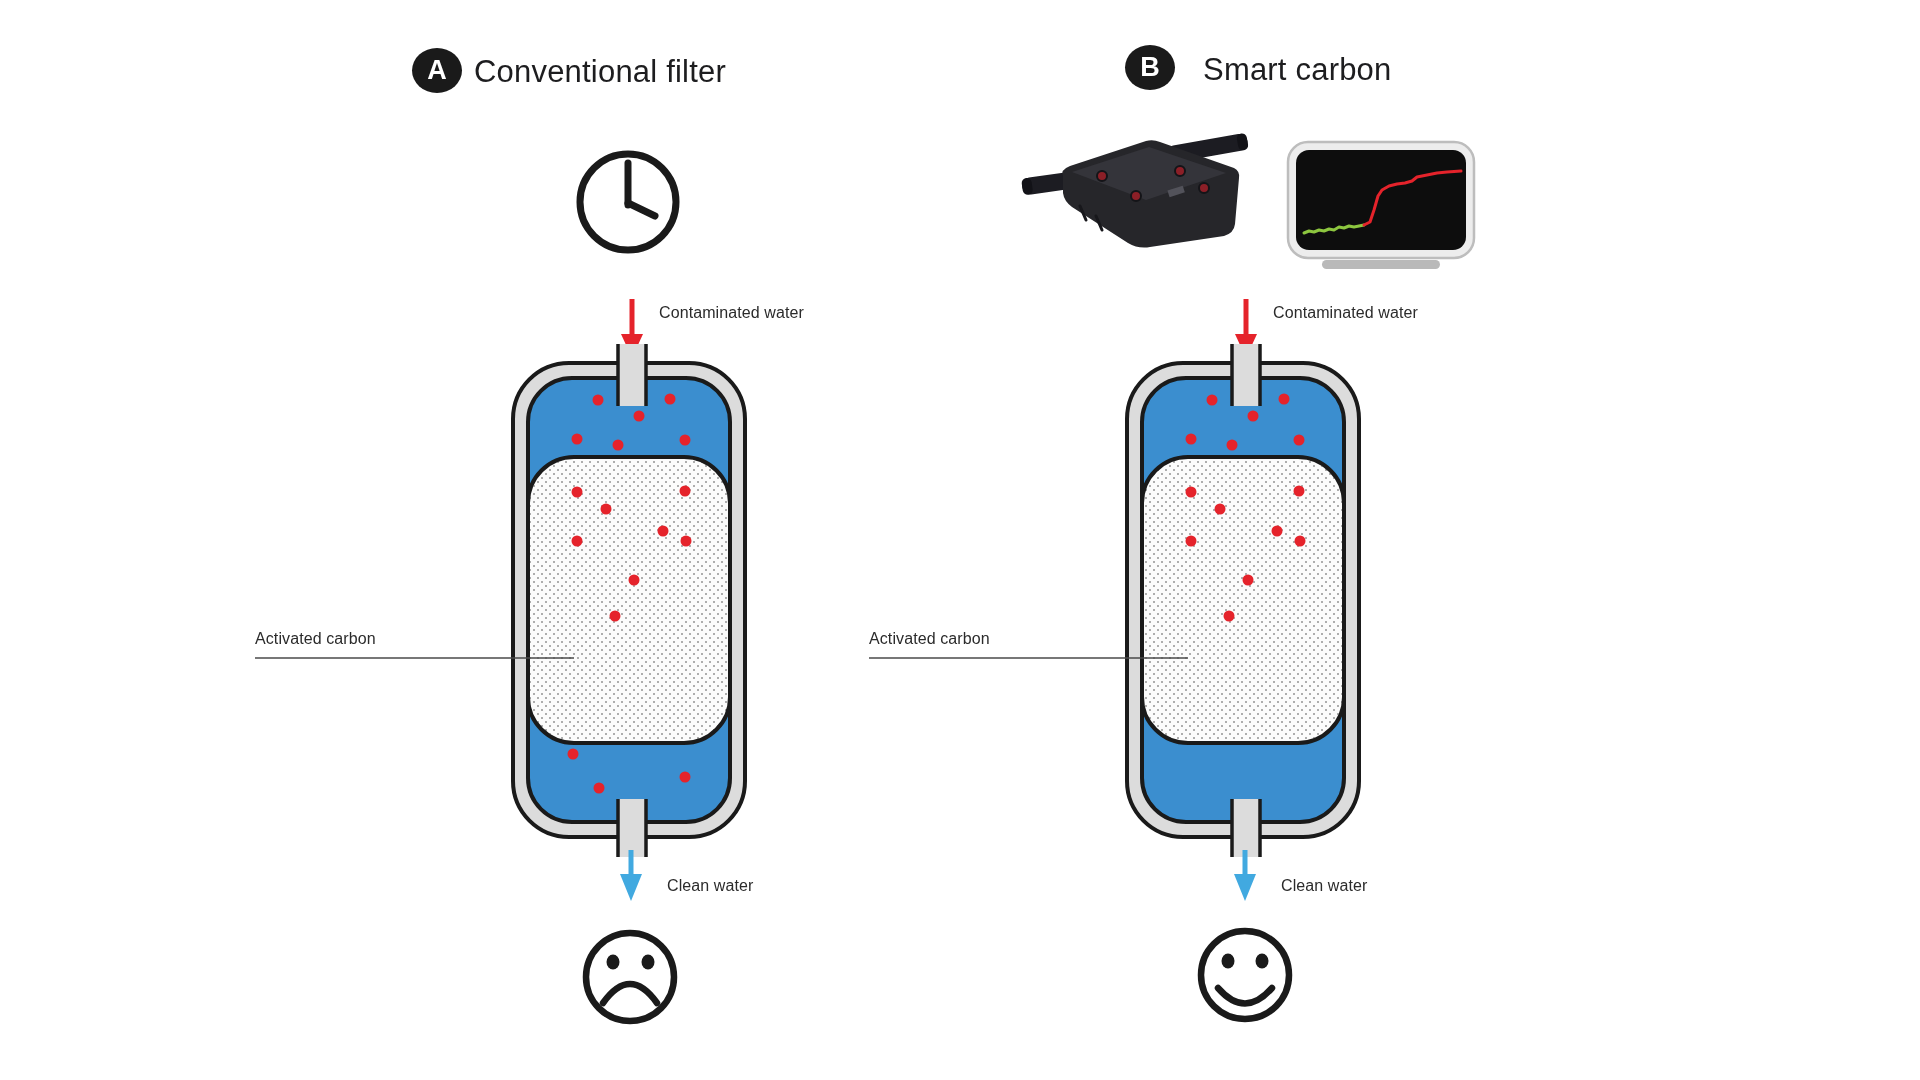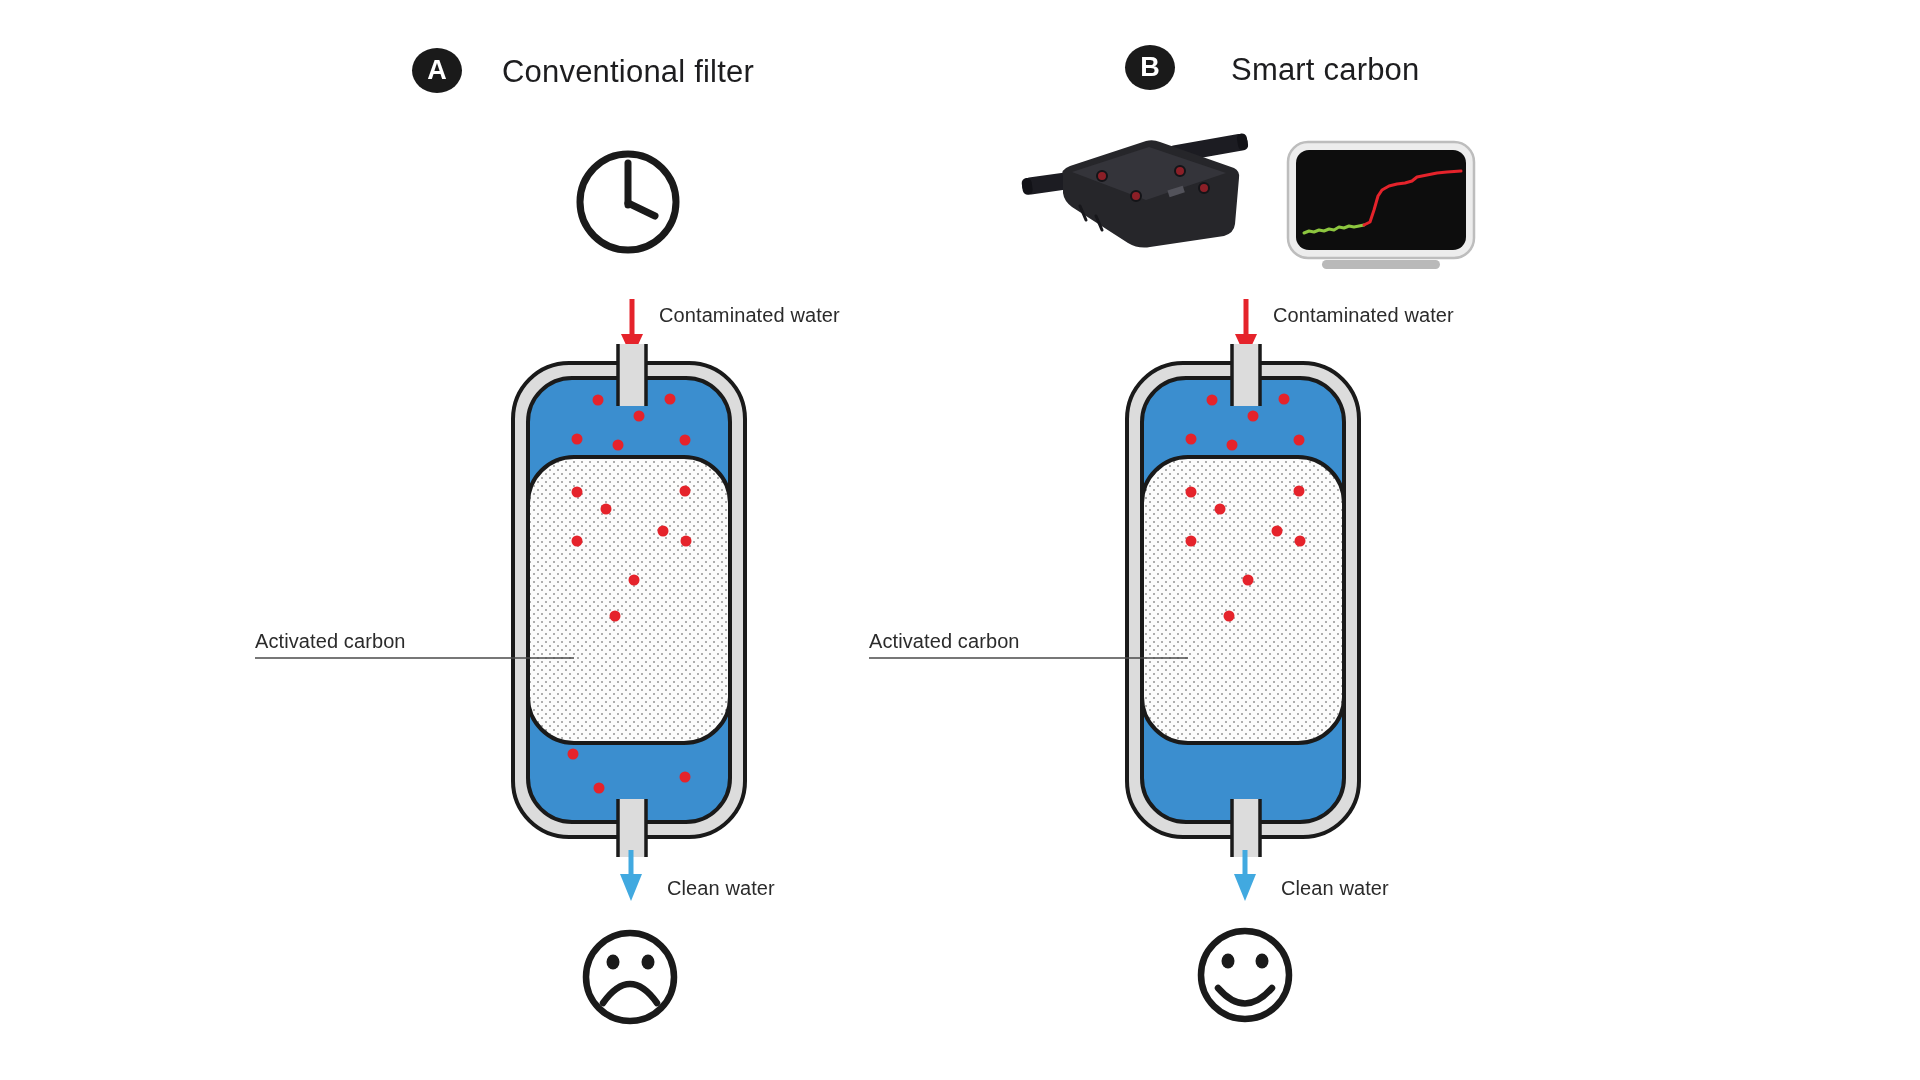--- a/index.html
+++ b/index.html
@@ -46,31 +46,30 @@
   .sensor-tube { fill: var(--sensor_tube); }
   .sensor-tube-cap { fill: #121217; }
   .sensor-port { fill: var(--sensor_port); stroke: #141418; stroke-width: 2; }
   .sensor-label { fill: #52525a; }
   .sensor-ridge { stroke: #17171b; stroke-width: 3; stroke-linecap: round; }
 
   
   .label {
     position: absolute;
     color: var(--text);
-    font-size: 20px;
+    font-size: 16px;
     white-space: nowrap;
     letter-spacing: 0.1px;
   }
   .title {
     position: absolute;
     color: #1d1d1f;
     font-size: 31px;
     white-space: nowrap;
     letter-spacing: 0.2px;
-    margin-left: 28px;
   }
   .badge {
     position: absolute;
     width: 50px; height: 45px;
     border-radius: 50%;
     background: var(--ink);
     color: #ffffff;
     font-size: 27px;
     font-weight: bold;
     display: flex; align-items: center; justify-content: center;

